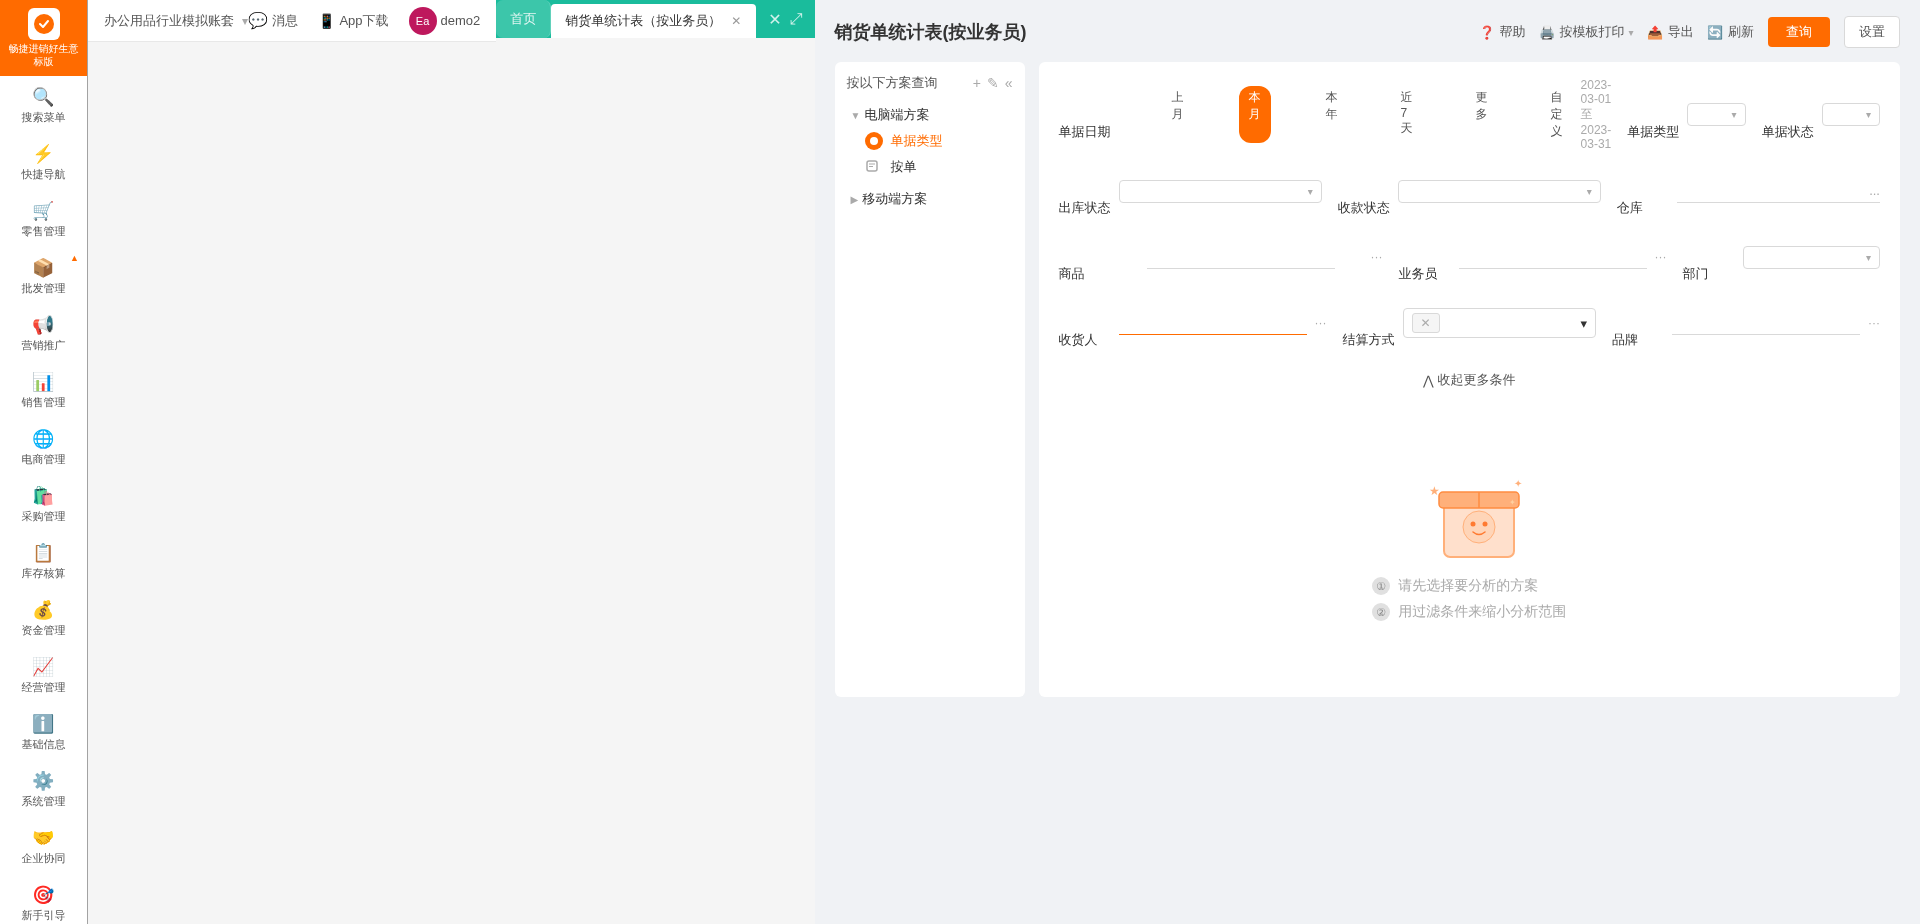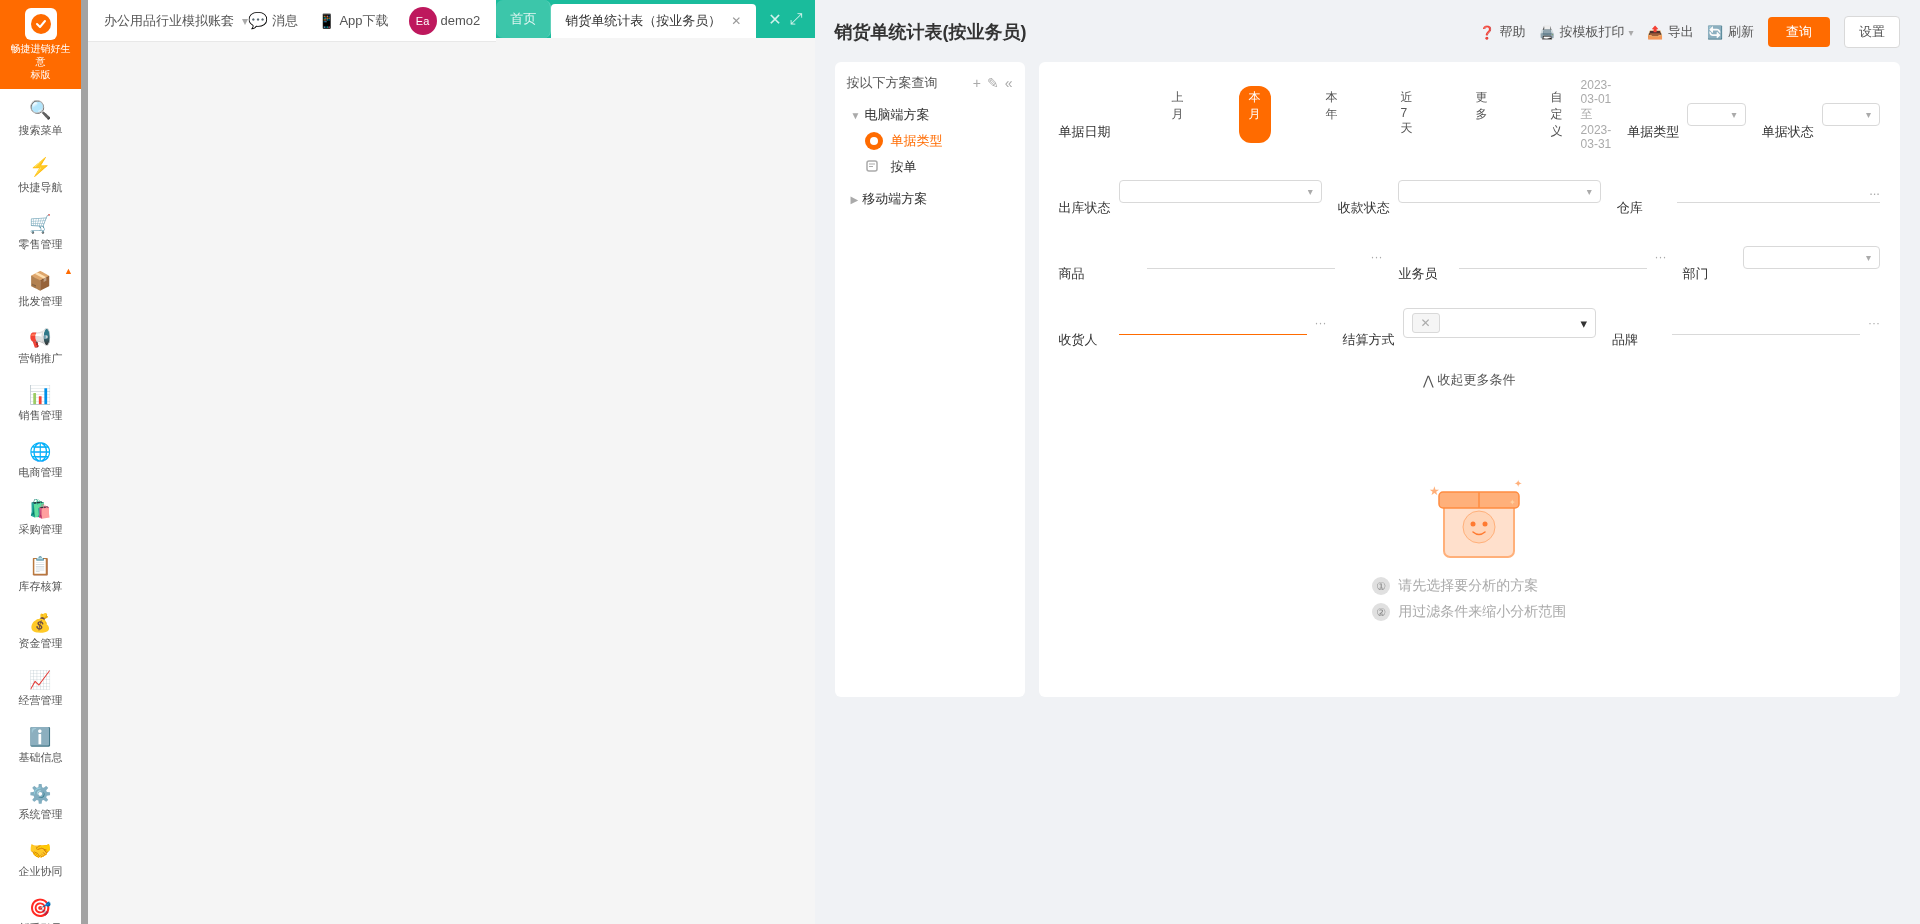--- a/index.html
+++ b/index.html
@@ -91,21 +91,21 @@
     .filter-tag { display: inline-flex; align-items: center; gap: 4px; background: #f5f5f5; border: 1px solid #d9d9d9; border-radius: 3px; padding: 2px 8px; font-size: 12px; color: #555; }
     .filter-tag .tag-x { cursor: pointer; color: #aaa; font-size: 12px; }
 
     
     .main { overflow: hidden; }
 
     
     .top-area { background: #fff; }
 
     
-    .left-nav { width: 88px; background: #fff; border-right: 7px solid #a3a3a3; }
+    .left-nav { width: 88px; background: #fff; border-right: 1px solid #a3a3a3; }
   </style>
 </head>
 <body>
 
 <div class="left-nav">
   <div class="sidebar-logo">
     <div class="logo-icon">
       <svg viewBox="0 0 24 24" fill="none">
         <circle cx="12" cy="12" r="10" fill="#ff6b00"></circle>
         <path d="M8 12 L11 15 L16 9" stroke="#fff" stroke-width="2" stroke-linecap="round" stroke-linejoin="round"></path>

